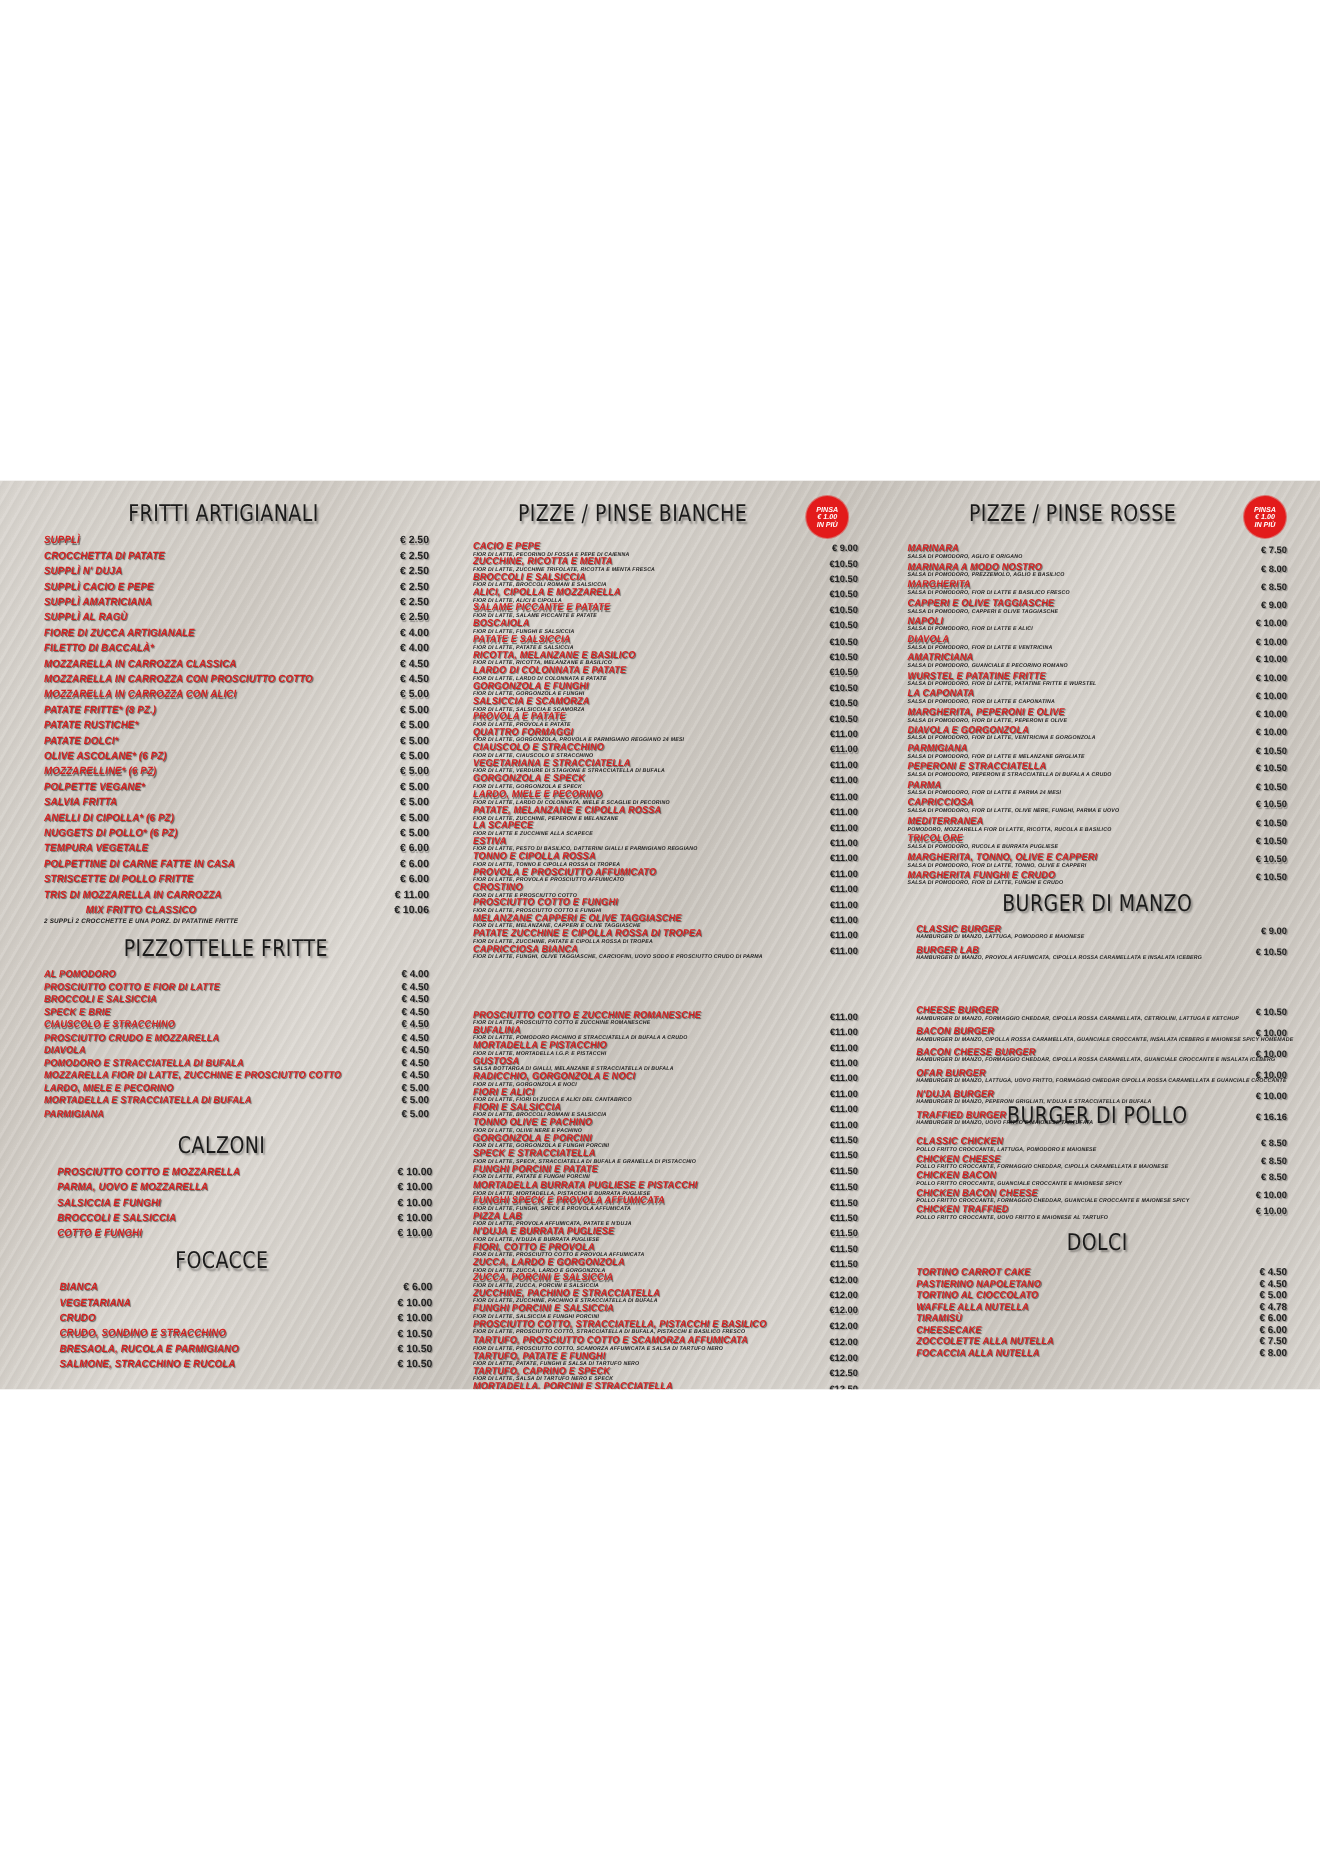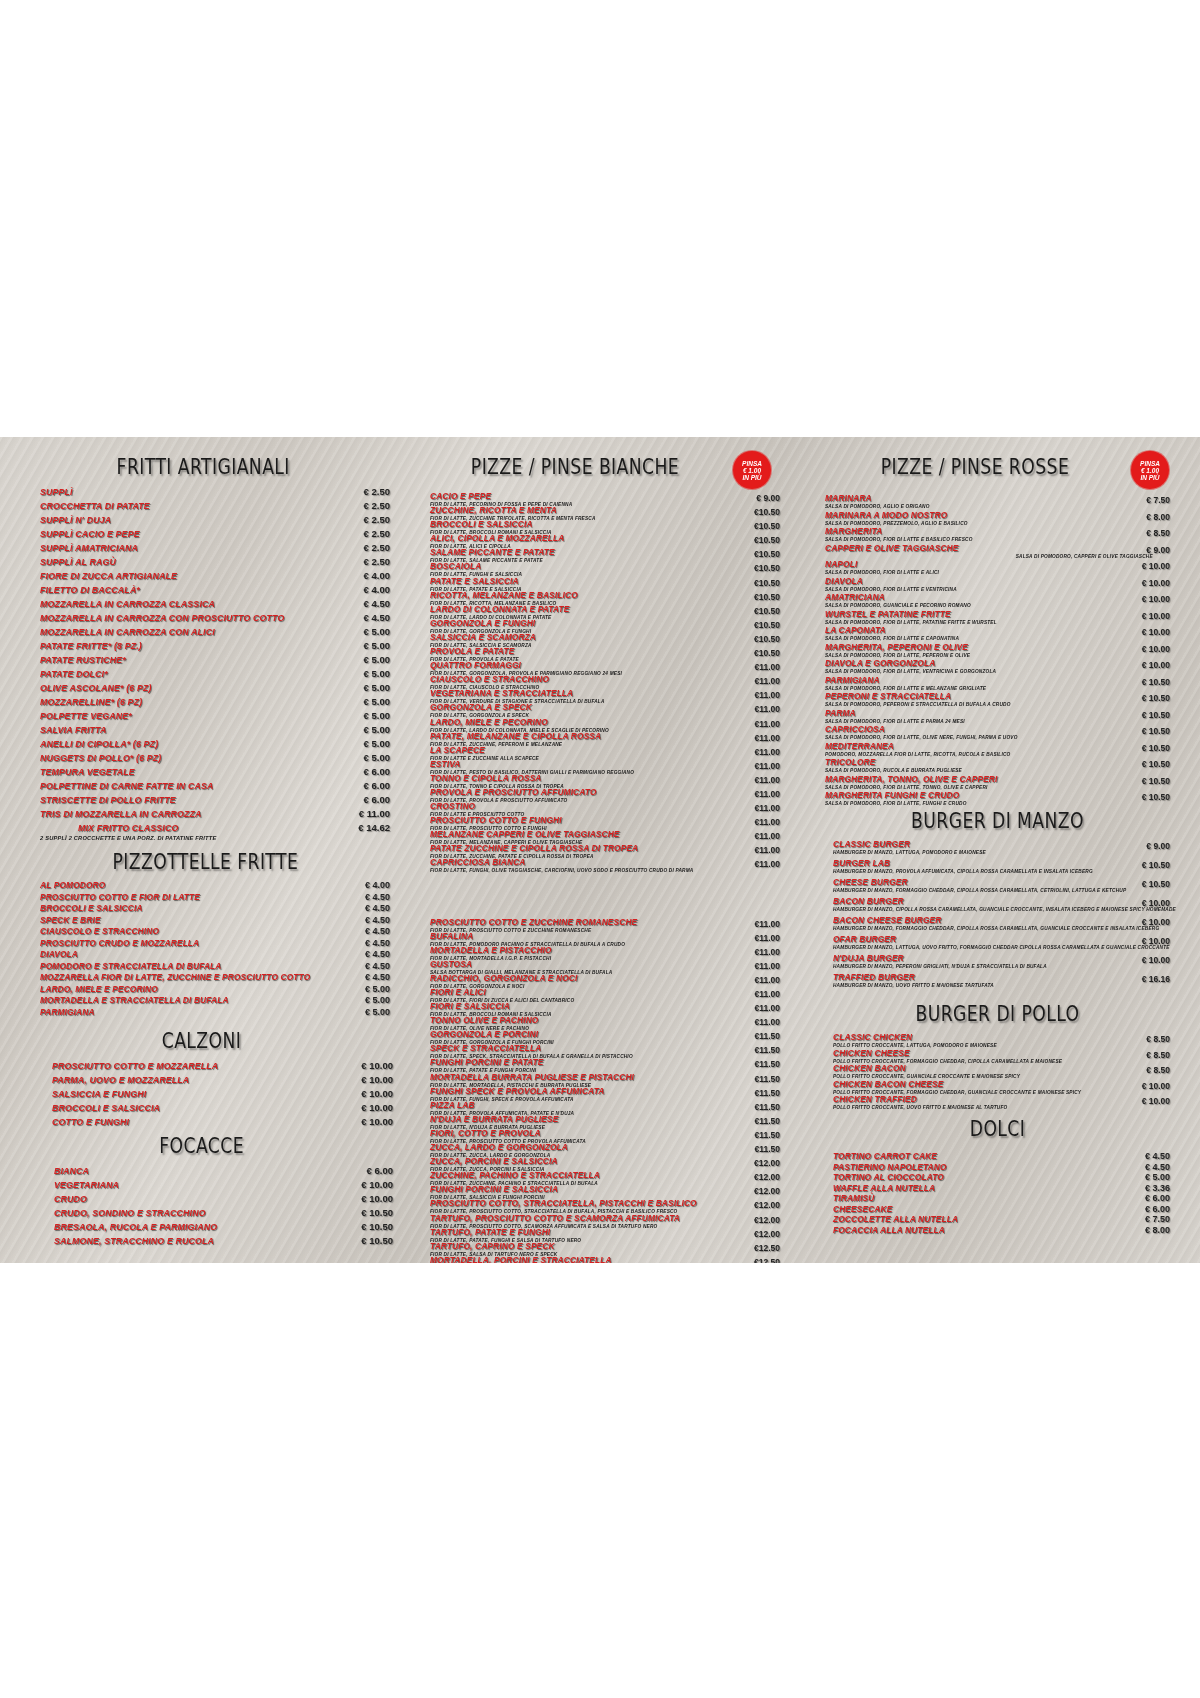--- a/index.html
+++ b/index.html
@@ -199,21 +199,21 @@
           </div>
           <div class="" style="height: 14px;">
             <div class="row">
               <span class="name">TRIS DI MOZZARELLA IN CARROZZA</span>
               <span class="price">€ 11.00</span>
             </div>
           </div>
           <div class="" style="height: 14px; margin-left: 38px;">
             <div class="row">
               <span class="name">MIX FRITTO CLASSICO</span>
-              <span class="price">€ 14.62</span>
+              <span class="price">€ 10.06</span>
             </div>
           </div>
           <div class="desc" style="font-size: 6px;">2 SUPPLÌ 2 CROCCHETTE E UNA PORZ. DI PATATINE FRITTE</div>
         </div>
     </div>
     <div style="position:absolute; top:413px; left:0; right:0;">
       <h2 class="section-title" style="text-align:left; padding-left:50px;">PIZZOTTELLE FRITTE</h2>
       <div class="list" id="pizzottelle-list" style="top:30px;">
           <div class="" style="height: 11.5px;">
             <div class="row">
@@ -764,21 +764,21 @@
           </div>
           <div class="desc" style="margin-top: -4px;">SALSA DI POMODORO, PREZZEMOLO, AGLIO E BASILICO</div>
         </div>
         <div class="item-d" style="height: 16.5px;">
           <div class="row">
             <span class="name">MARGHERITA</span>
             <span class="price">€ 8.50</span>
           </div>
           <div class="desc" style="margin-top: -4px;">SALSA DI POMODORO, FIOR DI LATTE E BASILICO FRESCO</div>
         </div>
-        <div class="item-d" style="height: 16.5px; text-align: right;">
+        <div class="item-d" style="height: 16.5px;">
           <div class="row">
             <span class="name">CAPPERI E OLIVE TAGGIASCHE</span>
             <span class="price">€ 9.00</span>
           </div>
           <div class="desc" style="margin-top: -4px;">SALSA DI POMODORO, CAPPERI E OLIVE TAGGIASCHE</div>
         </div>
         <div class="item-d" style="height: 16.5px;">
           <div class="row">
             <span class="name">NAPOLI</span>
             <span class="price">€ 10.00</span>
@@ -894,21 +894,21 @@
           </div>
           <div class="desc" style="margin-top: -4px;">HAMBURGER DI MANZO, LATTUGA, POMODORO E MAIONESE</div>
         </div>
         <div class="item-d" style="height: 19px;">
           <div class="row">
             <span class="name">BURGER LAB</span>
             <span class="price">€ 10.50</span>
           </div>
           <div class="desc" style="margin-top: -4px;">HAMBURGER DI MANZO, PROVOLA AFFUMICATA, CIPOLLA ROSSA CARAMELLATA E INSALATA ICEBERG</div>
         </div>
-        <div class="item-d" style="height: 19px;">
+        <div class="item-d" style="height: 19px; margin-top: 36px;">
           <div class="row">
             <span class="name">CHEESE BURGER</span>
             <span class="price">€ 10.50</span>
           </div>
           <div class="desc" style="margin-top: -4px;">HAMBURGER DI MANZO, FORMAGGIO CHEDDAR, CIPOLLA ROSSA CARAMELLATA, CETRIOLINI, LATTUGA E KETCHUP</div>
         </div>
         <div class="item-d" style="height: 19px;">
           <div class="row">
             <span class="name">BACON BURGER</span>
             <span class="price">€ 10.00</span>
@@ -1000,21 +1000,21 @@
         </div>
         <div class="" style="height: 10.5px;">
           <div class="row">
             <span class="name" style="line-height: 11px; font-size: 9px;">TORTINO AL CIOCCOLATO</span>
             <span class="price" style="line-height: 11px; font-size: 9px;">€ 5.00</span>
           </div>
         </div>
         <div class="" style="height: 10.5px;">
           <div class="row">
             <span class="name" style="line-height: 11px; font-size: 9px;">WAFFLE ALLA NUTELLA</span>
-            <span class="price" style="line-height: 11px; font-size: 9px;">€ 3.36</span>
+            <span class="price" style="line-height: 11px; font-size: 9px;">€ 4.78</span>
           </div>
         </div>
         <div class="" style="height: 10.5px;">
           <div class="row">
             <span class="name" style="line-height: 11px; font-size: 9px;">TIRAMISÙ</span>
             <span class="price" style="line-height: 11px; font-size: 9px;">€ 6.00</span>
           </div>
         </div>
         <div class="" style="height: 10.5px;">
           <div class="row">

